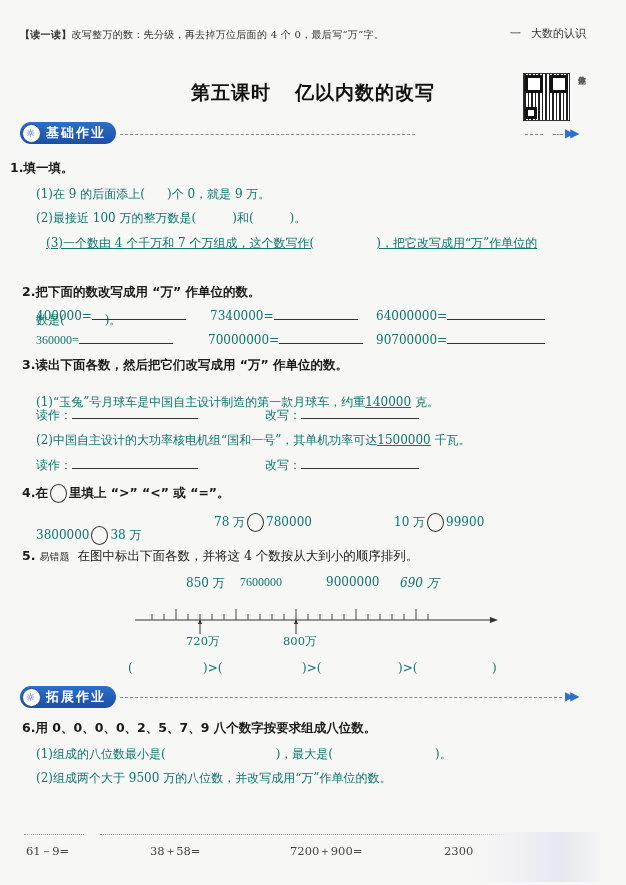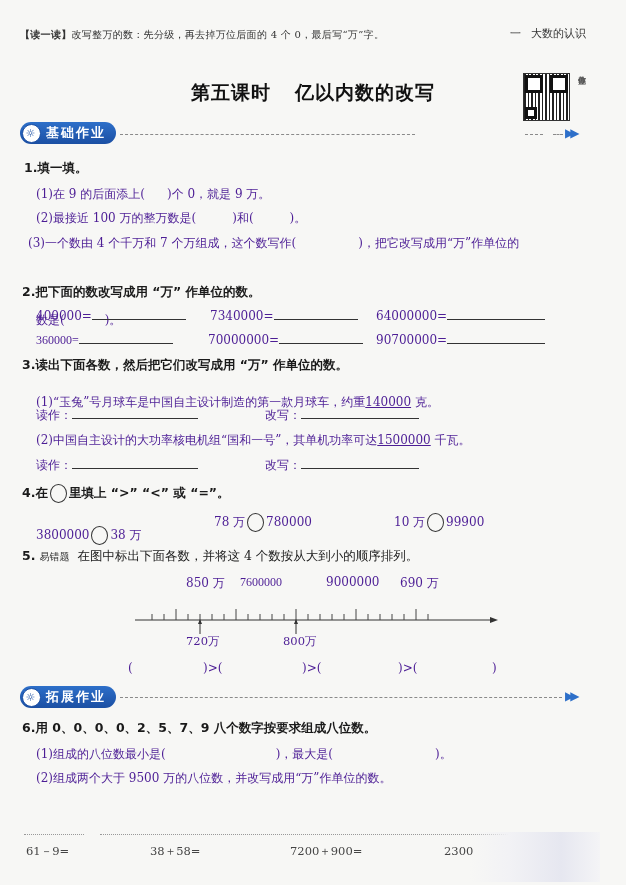--- a/index.html
+++ b/index.html
@@ -19,21 +19,21 @@
   .qr::before { left: 1px; top: 1px; }
   .qr::after { right: 1px; top: 1px; }
   .qr .c3 { position: absolute; left: 1px; bottom: 1px; width: 12px; height: 12px; border: 3px solid #111; background: #fff; }
   .qr-caption { left: 574px; top: 70px; width: 12px; font-size: 8px; line-height: 10px; color: #555; writing-mode: vertical-rl; }
   .section-badge { height: 22px; border-radius: 11px; background: linear-gradient(#2d6fc9, #1b4fa3); color: #fff; font-family: "DejaVu Sans", sans-serif; font-weight: bold; font-size: 13px; display: flex; align-items: center; padding: 0 10px 0 2px; letter-spacing: 2px; }
   .bulb { width: 19px; height: 19px; border-radius: 50%; background: #fff; color: #1b4fa3; font-size: 11px; display: flex; align-items: center; justify-content: center; margin-right: 5px; border: 1px solid #1b4fa3; }
   .dashline { height: 0; border-top: 1px dashed #8a8a8a; }
   .arrow2 { color: #2d6fc9; font-size: 12px; letter-spacing: -4px; font-family: "DejaVu Sans", sans-serif; }
   .q { font-family: "DejaVu Sans", sans-serif; font-weight: bold; font-size: 12.5px; color: #1a1a1a; white-space: nowrap; }
   .q .num { font-weight: bold; }
-  .line { font-size: 12px; white-space: nowrap; color: #4c1d95; text-align: right; }
+  .line { font-size: 12px; white-space: nowrap; color: #0f766e; text-align: right; }
   .blank { display: inline-block; border-bottom: 1px solid #333; vertical-align: baseline; }
   .u { text-decoration: underline; }
   .circle { display: inline-block; width: 17px; height: 19px; border: 1px solid #333; border-radius: 50%; vertical-align: middle; margin: 0 2px; }
   .tagerr { font-size: 10px; font-weight: normal; color: #333; margin: 0 8px 0 4px; }
   .footer-dots { border-top: 1px dotted #999; height: 0; }
   .calc { font-size: 11.5px; color: #444; white-space: nowrap; }
   .blur { left: 470px; top: 832px; width: 130px; height: 50px; background: linear-gradient(90deg, rgba(247,247,245,0) 0%, #f2f2f5 30%, #e6e7f0 70%, #f4f4f6 100%); }
 </style>
 </head>
 <body>
@@ -56,28 +56,28 @@
 
 <div class="abs section-badge" style="left:20px; top:122px;">
   <span class="bulb">☼</span>
   <span>基础作业</span>
 </div>
 <div class="abs dashline" style="left:120px; top:134px; width:295px;"></div>
 <div class="abs dashline" style="left:525px; top:134px; width:18px;"></div>
 <div class="abs dashline" style="left:553px; top:134px; width:10px;"></div>
 <div class="abs arrow2" style="left:565px; top:126px;">▶▶</div>
 
-<div class="abs q" style="left:24px; top:160px;text-align:center;">1.填一填。</div>
+<div class="abs q" style="left:10px; top:160px;text-align:center;">1.填一填。</div>
 <div class="abs line" style="left:36px; top:186px;">
   <span>(1)在 9 的后面添上(</span><span style="display:inline-block;width:22px;"></span><span>)个 0，就是 9 万。</span>
 </div>
 <div class="abs line" style="left:36px; top:210px;">
   <span>(2)最接近 100 万的整万数是(</span><span style="display:inline-block;width:36px;"></span><span>)和(</span><span style="display:inline-block;width:36px;"></span><span>)。</span>
 </div>
-<div class="abs line" style="left:28px; top:235px;">
+<div class="abs line" style="left:46px; top:235px;text-decoration:underline;">
   <span>(3)一个数由 4 个千万和 7 个万组成，这个数写作(</span><span style="display:inline-block;width:62px;"></span><span>)，把它改写成用“万”作单位的</span>
 </div>
 <div class="abs line" style="left:36px; top:275px;margin-top:37px;">
   <span>数是(</span><span style="display:inline-block;width:40px;"></span><span>)。</span>
 </div>
 
 <div class="abs q" style="left:22px; top:284px;">2.把下面的数改写成用 “万” 作单位的数。</div>
 <div class="abs line" style="left:36px; top:309px;"><span>400000=</span><span class="blank" style="width:94px;"></span></div>
 <div class="abs line" style="left:210px; top:309px;"><span>7340000=</span><span class="blank" style="width:84px;"></span></div>
 <div class="abs line" style="left:376px; top:309px;"><span>64000000=</span><span class="blank" style="width:98px;"></span></div>
@@ -103,21 +103,21 @@
 <div class="abs line" style="left:36px; top:526px;"><span>3800000</span><span class="circle"></span><span>38 万</span></div>
 <div class="abs line" style="left:214px; top:513px;"><span>78 万</span><span class="circle"></span><span>780000</span></div>
 <div class="abs line" style="left:394px; top:513px;"><span>10 万</span><span class="circle"></span><span>99900</span></div>
 
 <div class="abs q" style="left:22px; top:548px;">
   <span class="num">5.</span><span class="tagerr">易错题</span><span style="font-weight:normal;font-family:'DejaVu Serif',serif;">在图中标出下面各数，并将这 4 个数按从大到小的顺序排列。</span>
 </div>
 <div class="abs line" style="left:186px; top:575px;">850 万</div>
 <div class="abs line" style="left:240px; top:575px;font-family:Liberation Serif, serif;">7600000</div>
 <div class="abs line" style="left:326px; top:575px;">9000000</div>
-<div class="abs line" style="left:400px; top:575px;">690 万</div>
+<div class="abs line" style="left:400px; top:575px;font-style:italic;">690 万</div>
 
 <svg class="abs" style="left:130px; top:598px;" width="370" height="40">
   <line x1="5" y1="22" x2="360" y2="22" stroke="#333" stroke-width="1"></line>
   <polygon points="360,19 368,22 360,25" fill="#333"></polygon>
   <g stroke="#444" stroke-width="1">
     <line x1="22" y1="16" x2="22" y2="22"></line>
       <line x1="34" y1="16" x2="34" y2="22"></line>
       <line x1="46" y1="11" x2="46" y2="22"></line>
     <line x1="58" y1="16" x2="58" y2="22"></line>
       <line x1="70" y1="16" x2="70" y2="22"></line>

